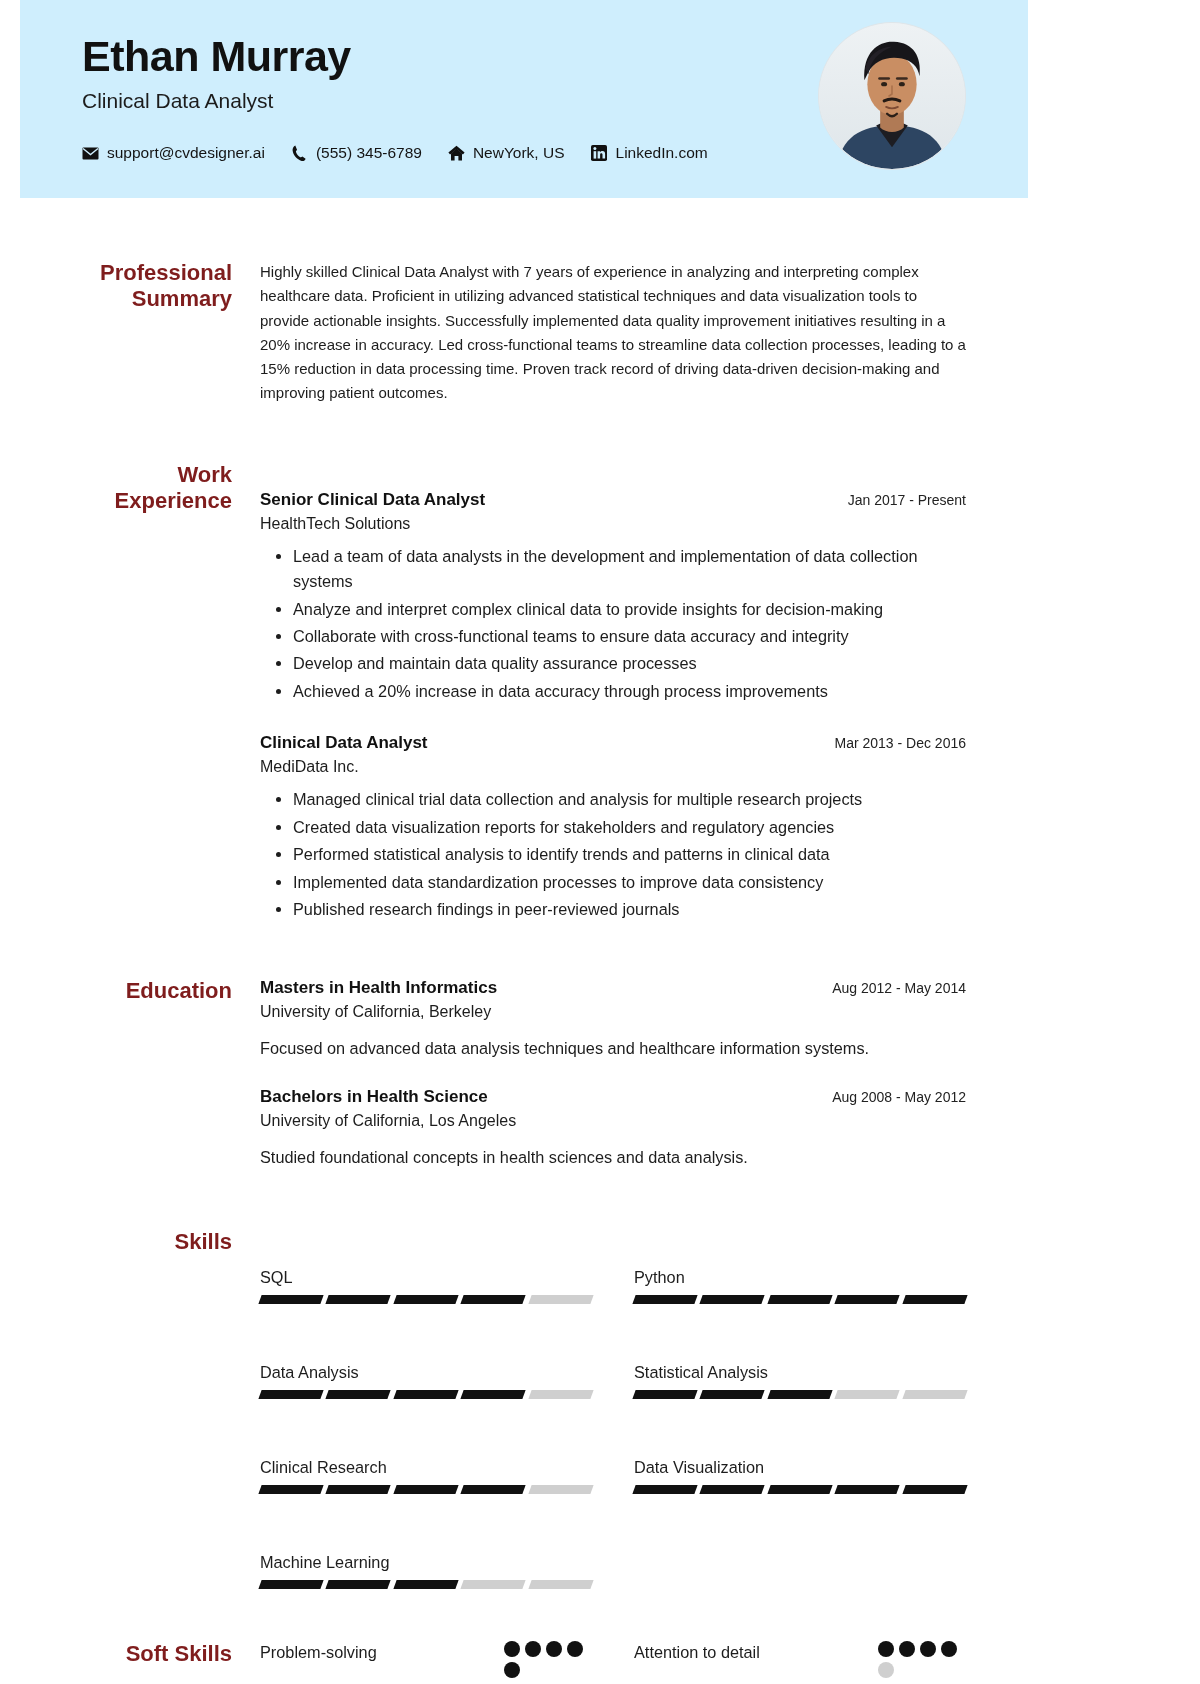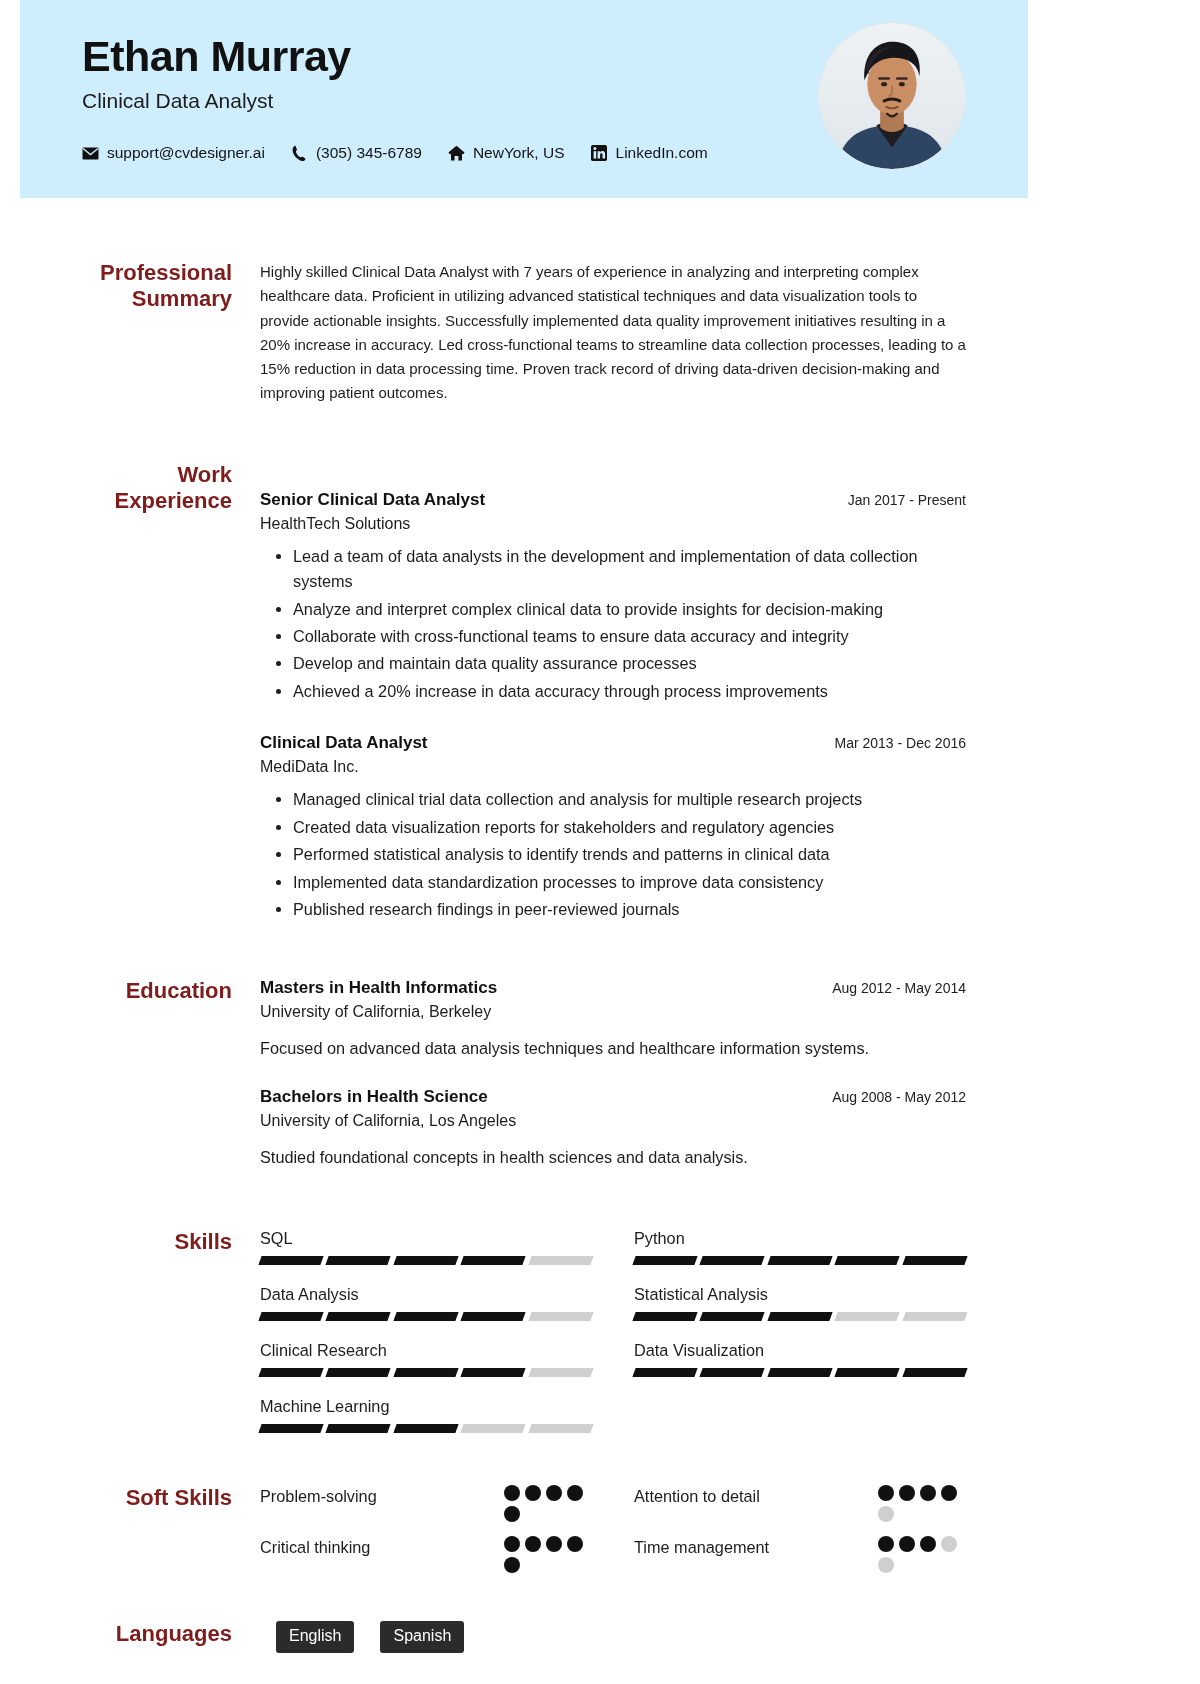--- a/index.html
+++ b/index.html
@@ -123,21 +123,21 @@
 
   
   .skills-sec { padding-top: 60px; }
   .skills-grid {
     display: grid;
     grid-template-columns: 1fr 1fr;
     column-gap: 42px;
     row-gap: 20px;
   }
   .skill-item { min-width: 0; }
-  .skill-name { font-size: 16.3px; color: #1d1d1d; margin-bottom: 8px; }
+  .skill-name { font-size: 16.3px; color: #1d1d1d; margin-bottom: 8px; margin-top: 39px; }
   .skill-bar { display: flex; gap: 5px; height: 9px; }
   .seg {
     flex: 1 1 0;
     height: 9px;
     background: #cfcfcf;
     transform: skewX(-20deg);
   }
   .seg.on { background: #111111; }
 
   
@@ -200,21 +200,21 @@
               </svg>
             </span>
             <span>support@cvdesigner.ai</span>
           </div>
           <div class="contact-item">
             <span class="ci-icon">
               <svg width="14" height="17" viewBox="0 0 14 17">
                 <path d="M3.3 0.6 C1.6 1.5 0.3 3.3 0.6 5.6 C1.2 10.3 5 14.6 9.6 16 C11.6 16.5 13.1 15.3 13.6 13.7 L10.4 11.5 C9.7 12.2 9 12.6 8.3 12.2 C6.2 10.9 4.6 9 4 6.9 C3.8 6.2 4.3 5.6 5.1 5.1 Z" fill="#111"></path>
               </svg>
             </span>
-            <span>(305) 345-6789</span>
+            <span>(555) 345-6789</span>
           </div>
           <div class="contact-item">
             <span class="ci-icon">
               <svg width="17" height="16" viewBox="0 0 17 16">
                 <path d="M8.5 0.7 L16.6 7.6 L14.9 9.4 L8.5 3.9 L2.1 9.4 L0.4 7.6 Z" fill="#111"></path>
                 <path d="M3 8.4 L8.5 3.6 L14 8.4 V15.4 H10.4 V11 H6.6 V15.4 H3 Z" fill="#111"></path>
               </svg>
             </span>
             <span>NewYork, US</span>
           </div>

